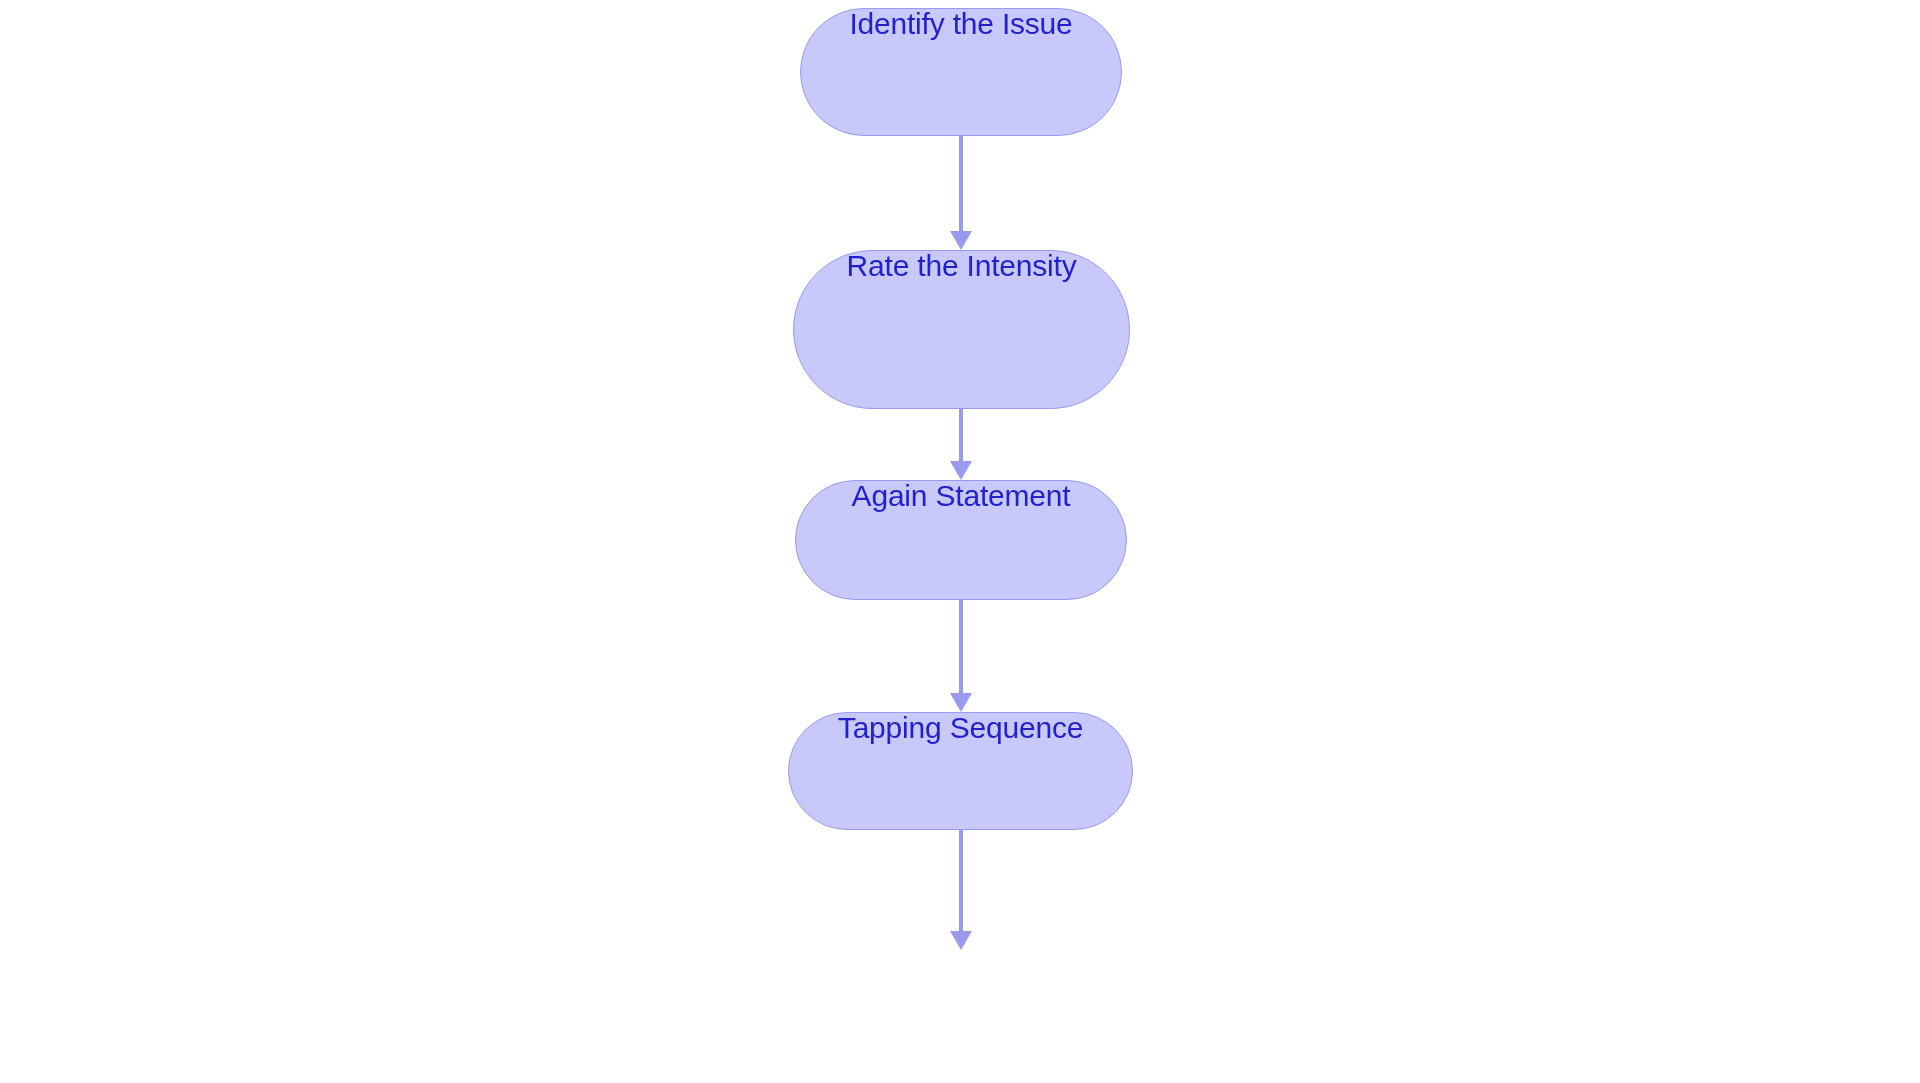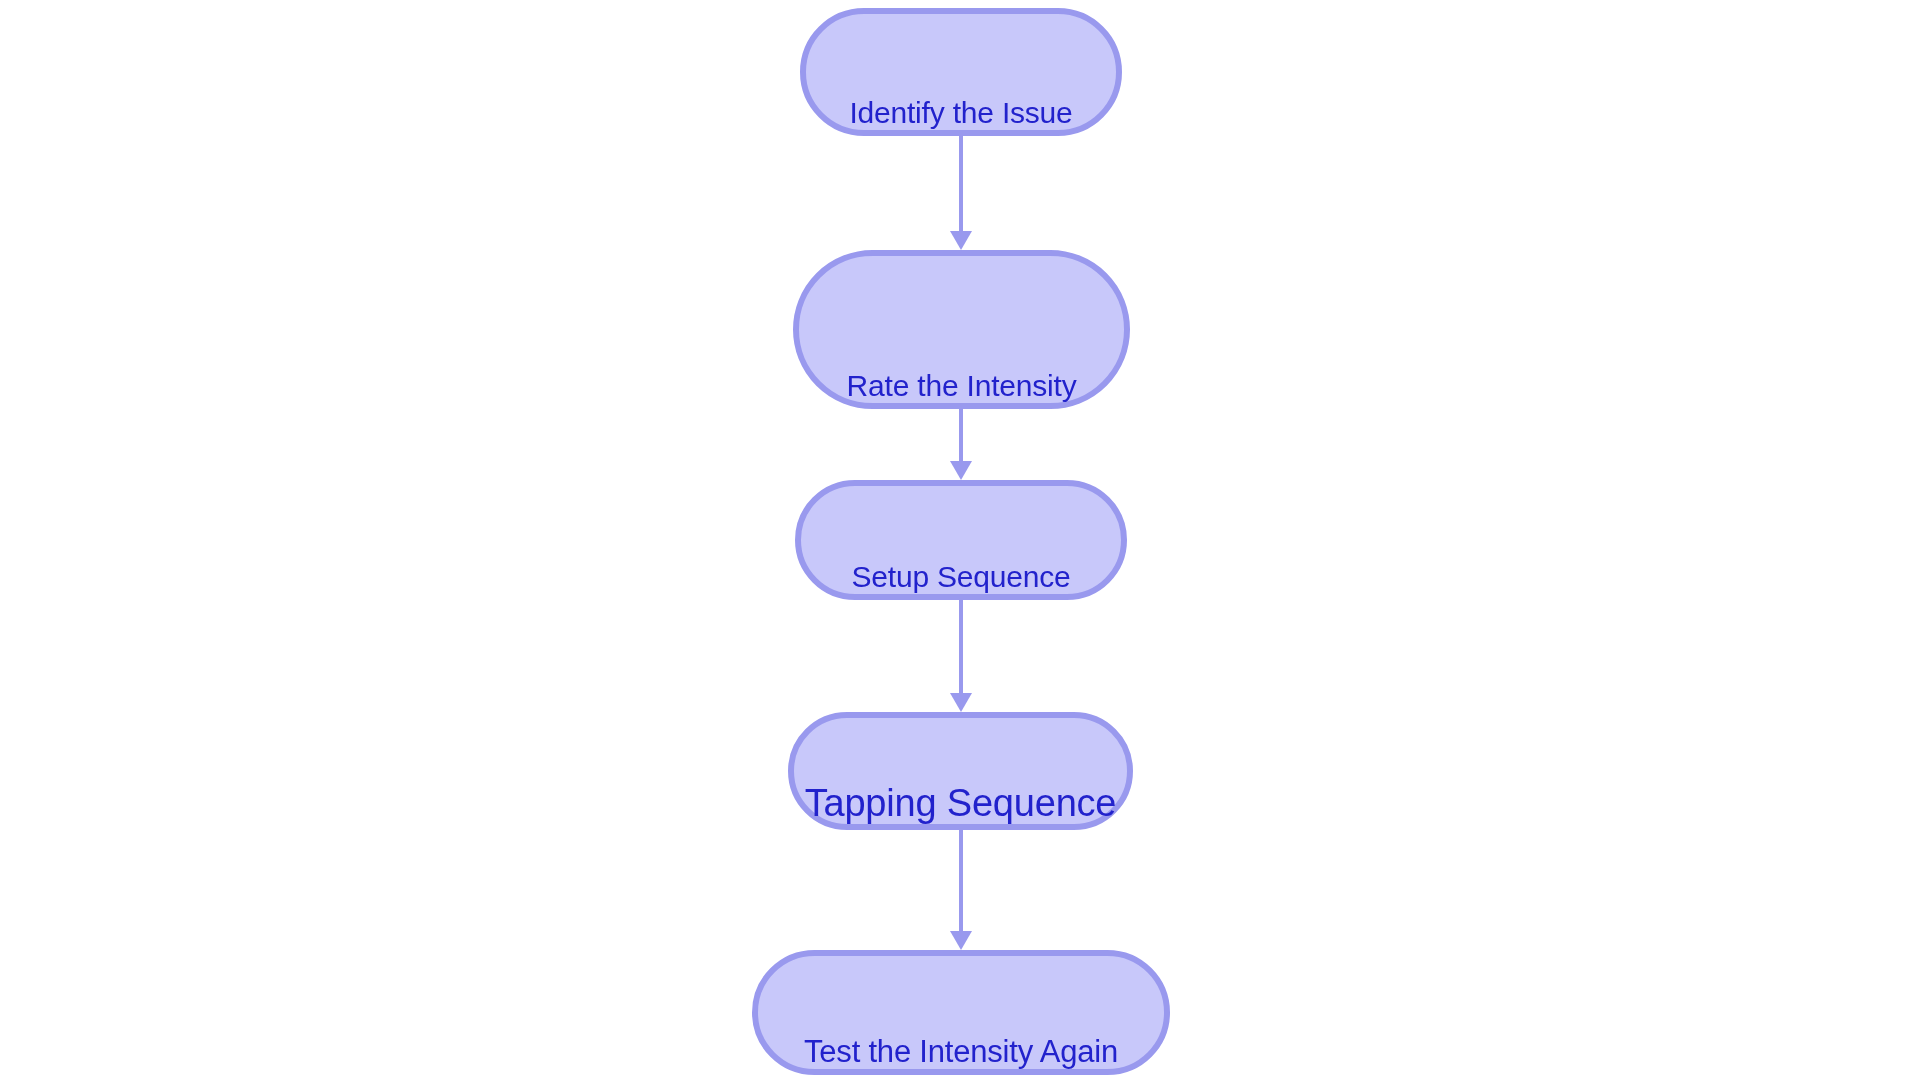--- a/index.html
+++ b/index.html
@@ -17,24 +17,24 @@
   #flow-canvas {
     position: relative;
     width: 1920px;
     height: 1083px;
     background: #ffffff;
   }
   .flow-node {
     position: absolute;
     box-sizing: border-box;
     display: flex;
-    align-items: flex-end;
+    align-items: flex-start;
     justify-content: center;
     background: #c8c8fa;
-    border: 6px solid #7f1d1d;
+    border: 1px solid #7f1d1d;
     border-radius: 999px;
     color: #2222cc;
     font-family: "Liberation Sans", sans-serif;
     font-weight: 400;
     letter-spacing: -0.2px;
     white-space: nowrap;
     user-select: none;
   }
   .flow-node .node-label {
     display: block;
@@ -80,24 +80,21 @@
 
   <div class="flow-node" id="node-n1" style="left: 800px; top: 8px; width: 322px; height: 128px; font-size: 30px; background: rgb(200, 200, 250); border-color: rgb(153, 153, 238); color: rgb(34, 34, 204);">
     <span class="node-label">Identify the Issue</span>
   </div>
 
   <div class="flow-node" id="node-n2" style="left: 793px; top: 250px; width: 337px; height: 159px; font-size: 30px; background: rgb(200, 200, 250); border-color: rgb(153, 153, 238); color: rgb(34, 34, 204);">
     <span class="node-label">Rate the Intensity</span>
   </div>
 
   <div class="flow-node" id="node-n3" style="left: 795px; top: 480px; width: 332px; height: 120px; font-size: 30px; background: rgb(200, 200, 250); border-color: rgb(153, 153, 238); color: rgb(34, 34, 204);">
-    <span class="node-label">Setup Sequence</span>
+    <span class="node-label">Again Statement</span>
   </div>
 
-  <div class="flow-node" id="node-n4" style="left: 788px; top: 712px; width: 345px; height: 118px; font-size: 38px; background: rgb(200, 200, 250); border-color: rgb(153, 153, 238); color: rgb(34, 34, 204);">
+  <div class="flow-node" id="node-n4" style="left: 788px; top: 712px; width: 345px; height: 118px; font-size: 30px; background: rgb(200, 200, 250); border-color: rgb(153, 153, 238); color: rgb(34, 34, 204);">
     <span class="node-label">Tapping Sequence</span>
   </div>
 
-  <div class="flow-node" id="node-n5" style="left: 752px; top: 950px; width: 418px; height: 125px; font-size: 31px; background: rgb(200, 200, 250); border-color: rgb(153, 153, 238); color: rgb(34, 34, 204);">
-    <span class="node-label">Test the Intensity Again</span>
-  </div>
 
 </div>
 
 </body></html>

